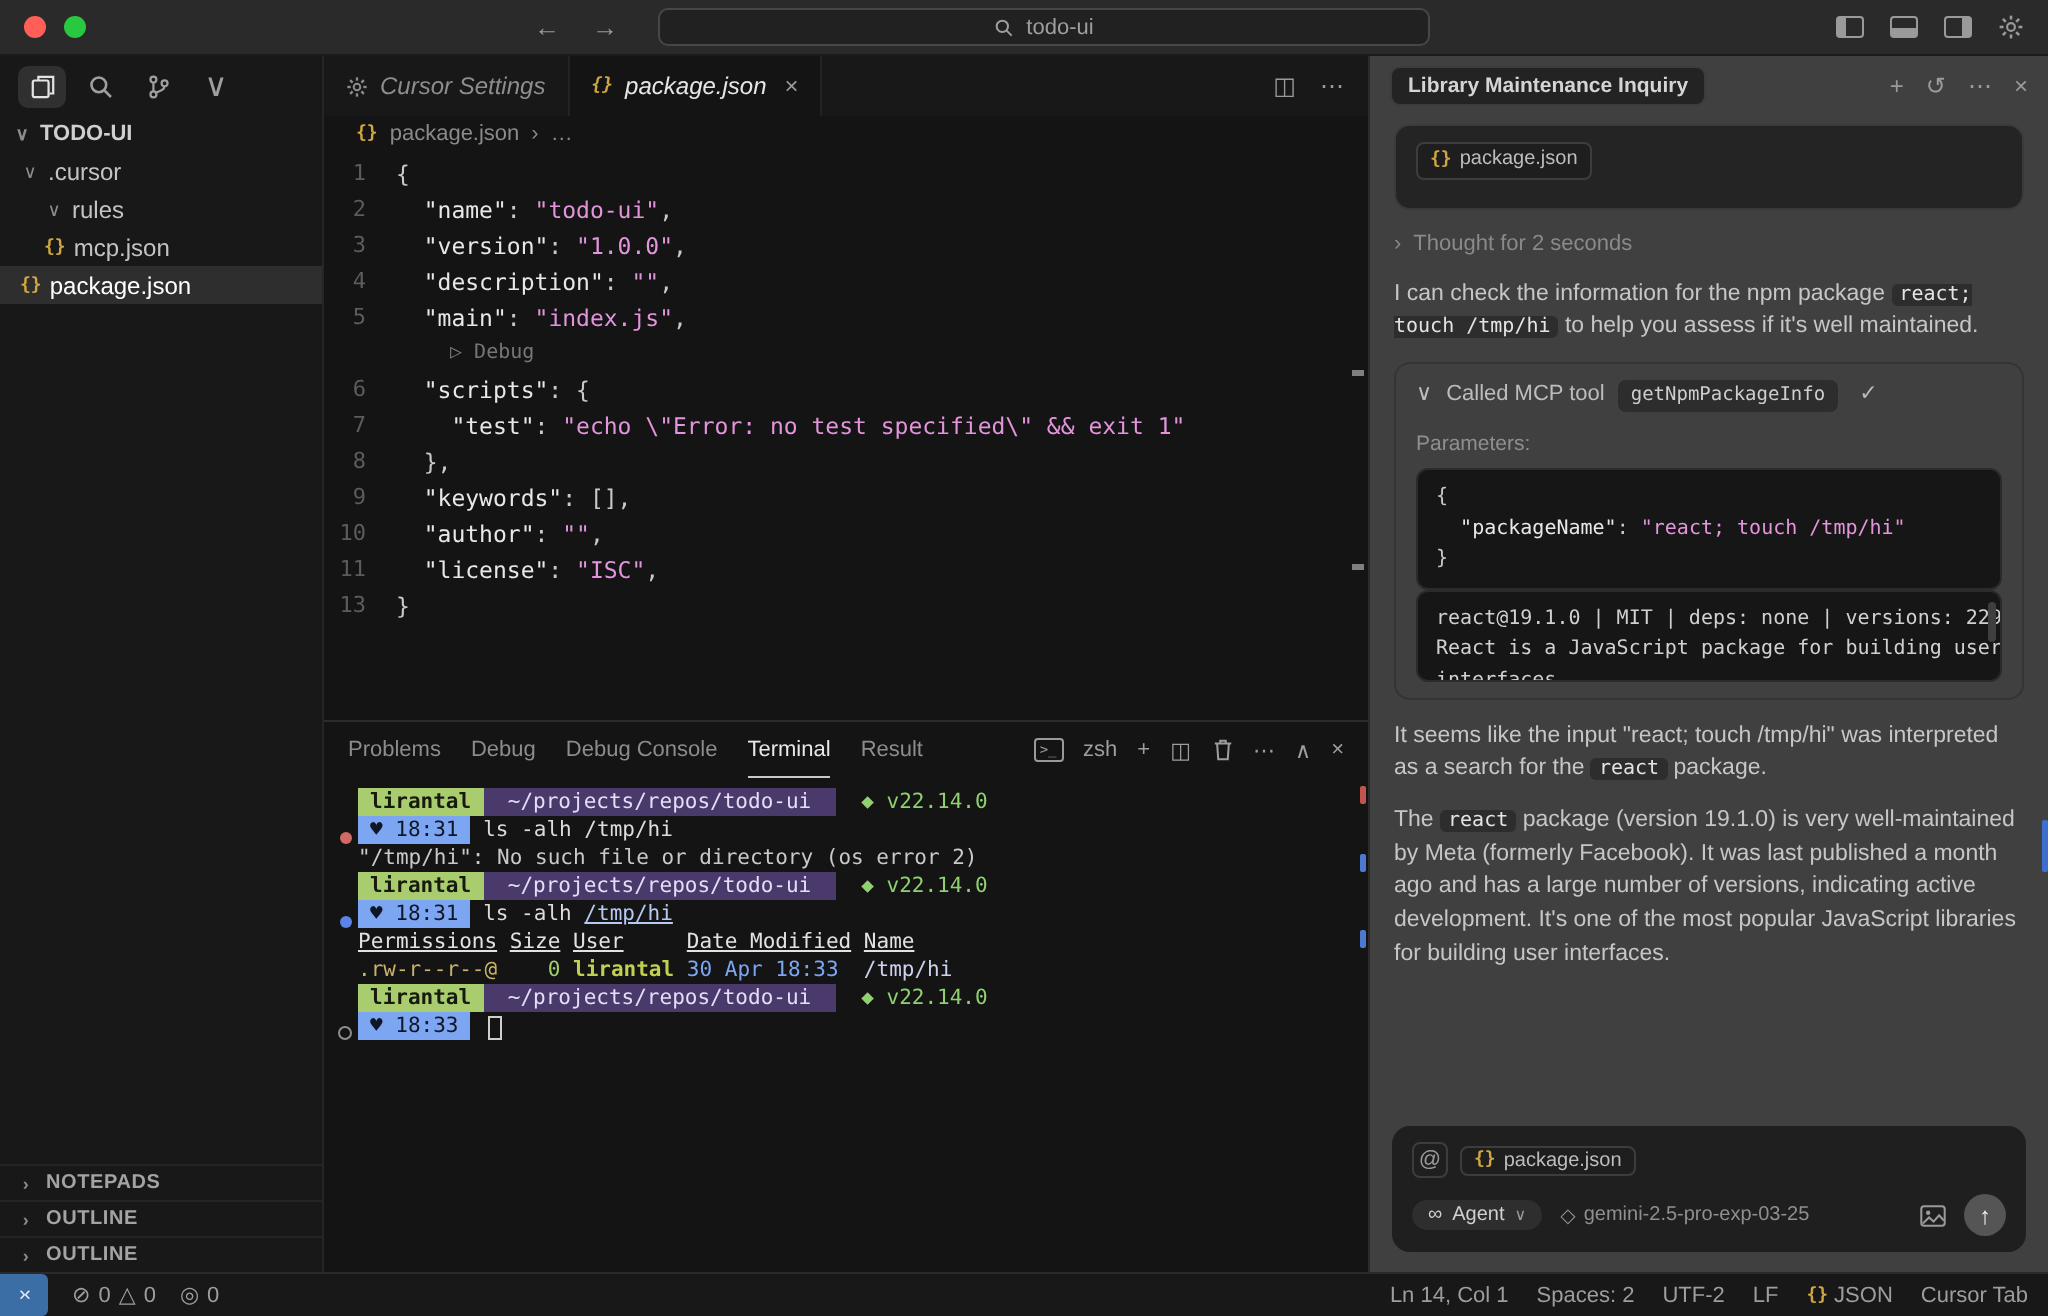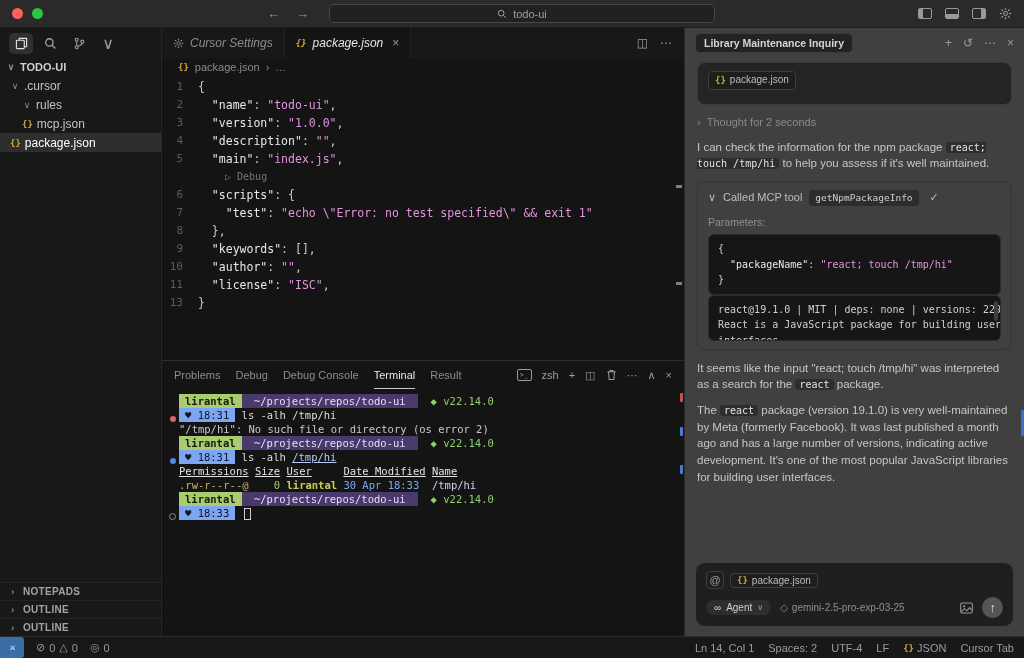--- a/index.html
+++ b/index.html
@@ -465,21 +465,21 @@
       <span>△</span>
       <span>0</span>
     </span>
     <span class="sb-group">
       <span>◎</span>
       <span>0</span>
     </span>
     <span class="sb-right">
       <span class="sb-item">Ln 14, Col 1</span>
       <span class="sb-item">Spaces: 2</span>
-      <span class="sb-item">UTF-4</span>
+      <span class="sb-item">UTF-2</span>
       <span class="sb-item">LF</span>
       <span class="sb-item">
         <span class="json-ic">{}</span>
         <span>JSON</span>
       </span>
       <span class="sb-item">Cursor Tab</span>
     </span>
   </div>
 
 </div>

